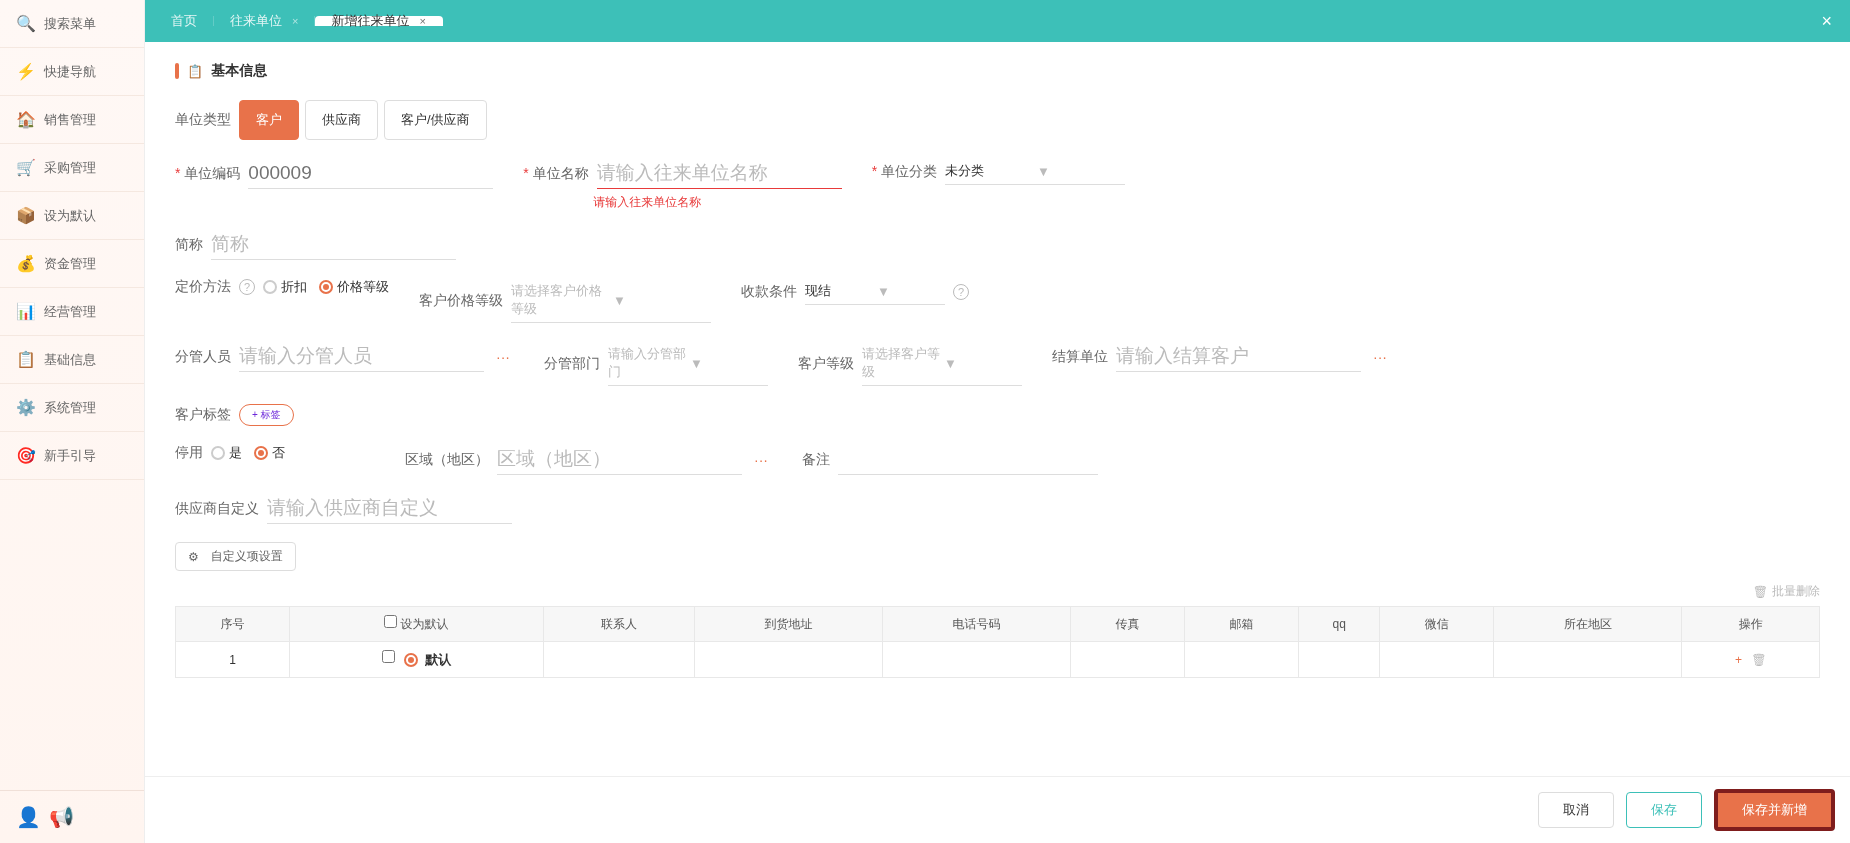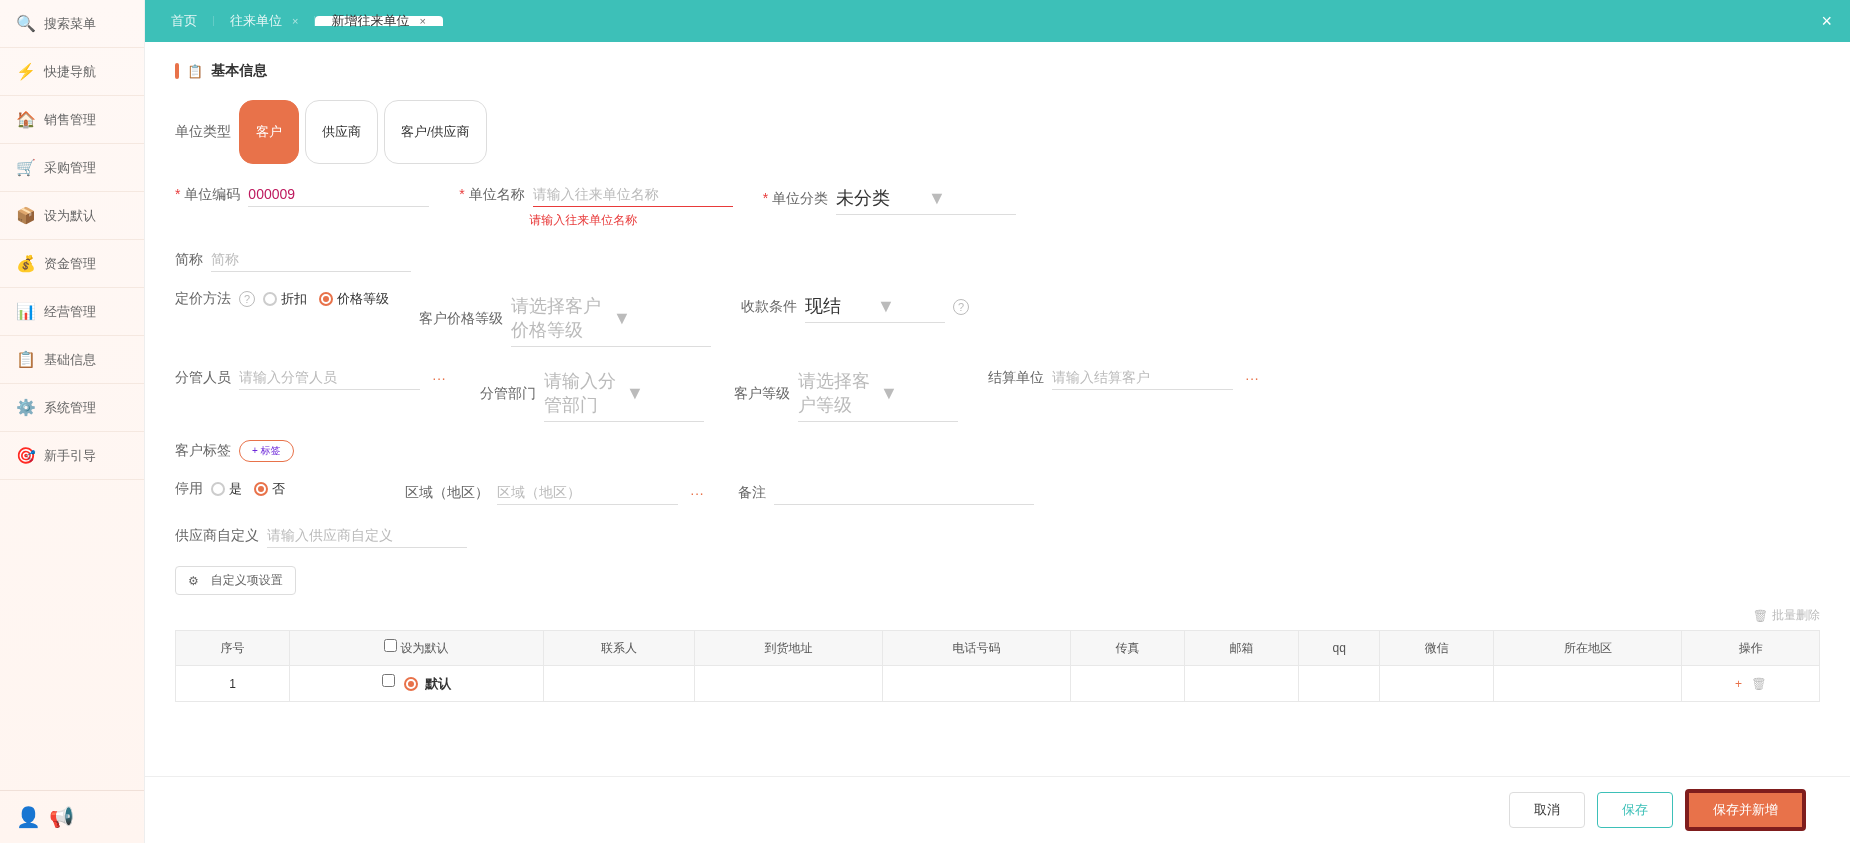--- a/index.html
+++ b/index.html
@@ -118,22 +118,22 @@
       flex-shrink: 0;
     }
     .field-label.required::before {
       content: '* ';
       color: #e83a3a;
     }
     .field-input {
       border: none;
       border-bottom: 1px solid #ddd;
       padding: 4px 0;
-      font-size: 14px;
-      color: #be185d;
+      font-size: 19px;
+      color: #737373;
       outline: none;
       min-width: 140px;
       background: transparent;
     }
     .field-input::placeholder { color: #bbb; }
     .field-input.error { border-bottom-color: #e83a3a; }
 
     .error-msg {
       color: #e83a3a;
       font-size: 12px;
@@ -154,41 +154,41 @@
     .radio-dot.selected::after {
       content: '';
       width: 6px; height: 6px;
       border-radius: 50%;
       background: #e8724a;
     }
 
     
     .btn-group { display: flex; gap: 6px; }
     .btn {
-      padding: 22px 16px;
-      border-radius: 14px;
+      padding: 10px 16px;
+      border-radius: 4px;
       border: 1px solid #ddd;
       cursor: pointer;
       font-size: 13px;
       background: #fff;
       color: #333;
     }
     .btn.active-btn { background: #e8724a; color: #fff; border-color: #e8724a; }
 
     
     .select-field {
       display: flex;
       align-items: center;
       border-bottom: 1px solid #ddd;
       padding: 4px 0;
       min-width: 160px;
       cursor: pointer;
       gap: 4px;
     }
-    .select-field span { flex: 1; color: #bbb; font-size: 18px; }
+    .select-field span { flex: 1; color: #bbb; font-size: 13px; }
     .select-field span.has-value { color: #333; }
     .chevron { color: #e8724a; font-size: 10px; }
 
     
     .more-dots { color: #e8724a; cursor: pointer; font-size: 14px; padding: 0 4px; }
 
     
     .tag-btn {
       border: 1px solid #e8724a;
       color: #6d28d9;
@@ -235,21 +235,21 @@
       border: 1px solid #e8e8e8;
       color: #333;
     }
 
     
     .bottom-bar {
       display: flex;
       justify-content: flex-end;
       align-items: center;
       gap: 12px;
-      padding: 12px 44px;
+      padding: 12px 15px;
       background: #fff;
       border-top: 1px solid #eee;
       flex-shrink: 0;
     }
     .btn-cancel { background: #fff; border: 1px solid #ddd; color: #333; padding: 8px 24px; border-radius: 4px; cursor: pointer; font-size: 13px; }
     .btn-save { background: #fff; border: 1px solid #3dc0b8; color: #3dc0b8; padding: 8px 24px; border-radius: 4px; cursor: pointer; font-size: 13px; }
     .btn-save-new { background: #e8724a; border: 4px solid #7f1d1d; color: #fff; padding: 8px 24px; border-radius: 4px; cursor: pointer; font-size: 13px; }
 
     
     .custom-settings-btn {

